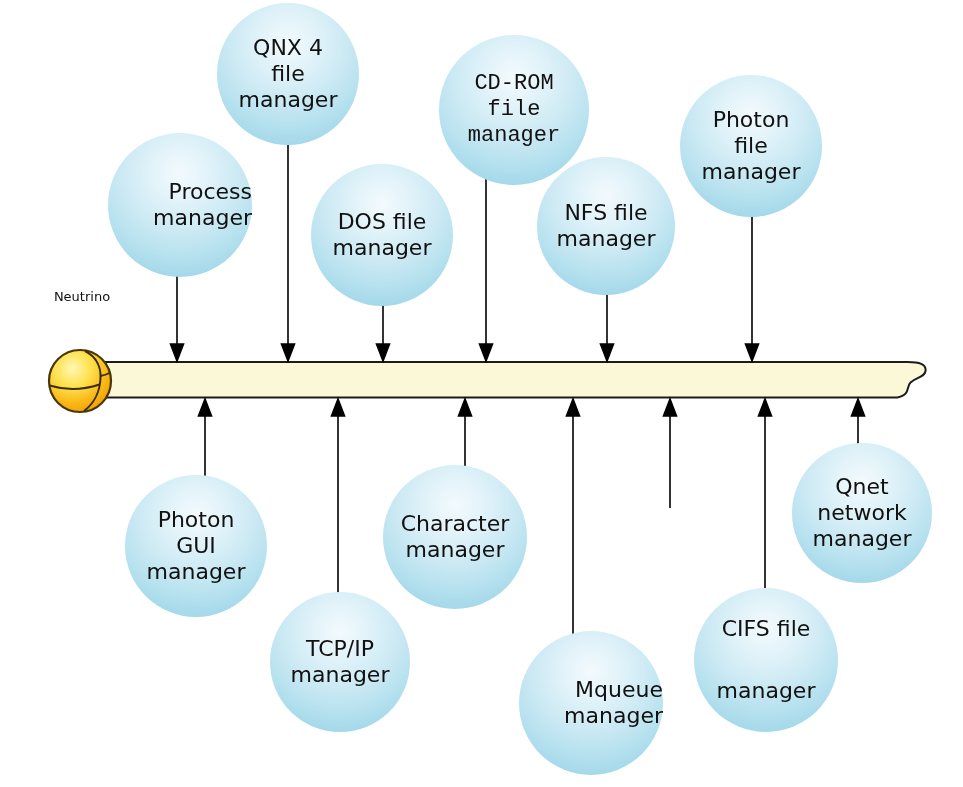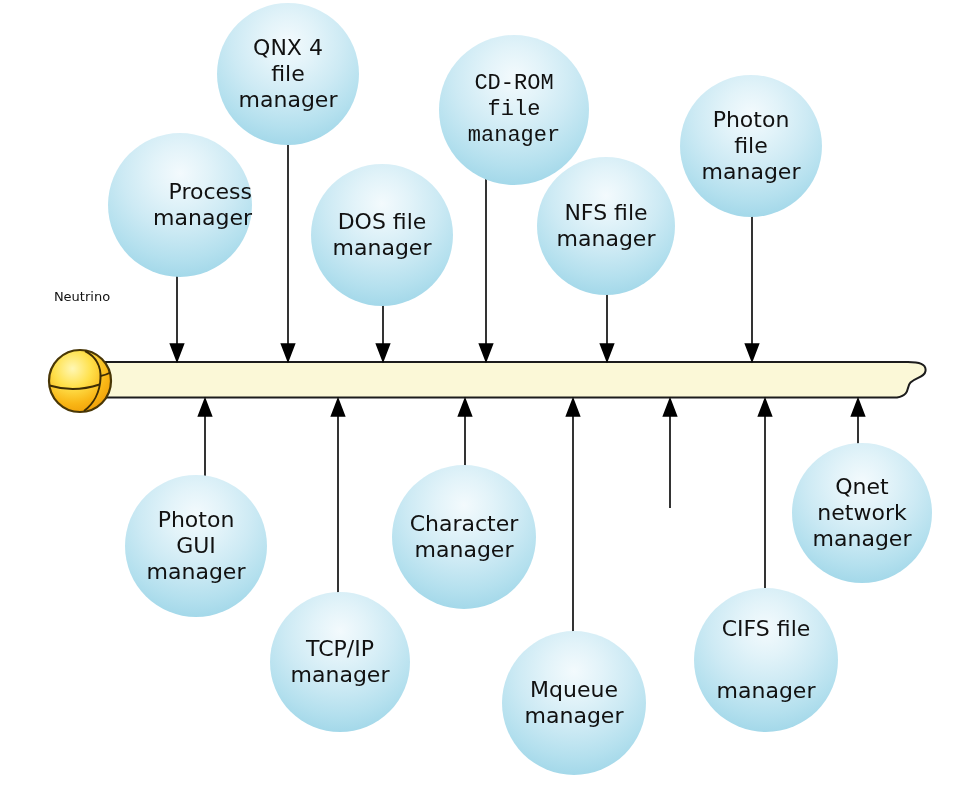--- a/index.html
+++ b/index.html
@@ -162,25 +162,25 @@
 
   <div class="bubble" style="left:125px;top:475px;width:142px;height:142px;justify-content:center;">
     <span>Photon</span>
     <span>GUI</span>
     <span>manager</span>
   </div>
   <div class="bubble" style="left:270px;top:592px;width:140px;height:140px;">
     <span>TCP/IP</span>
     <span>manager</span>
   </div>
-  <div class="bubble" style="left:392px;top:465px;width:144px;height:144px;">
+  <div class="bubble" style="left:383px;top:465px;width:144px;height:144px;">
     <span>Character</span>
     <span>manager</span>
   </div>
-  <div class="bubble" style="left:502px;top:631px;width:144px;height:144px;">
+  <div class="bubble" style="left:519px;top:631px;width:144px;height:144px;align-items:flex-end;">
     <span>Mqueue</span>
     <span>manager</span>
   </div>
   <div class="bubble" style="left:694px;top:588px;width:144px;height:144px;gap:36px;">
     <span>CIFS file</span>
     <span>manager</span>
   </div>
   <div class="bubble" style="left:792px;top:443px;width:140px;height:140px;">
     <span>Qnet</span>
     <span>network</span>

